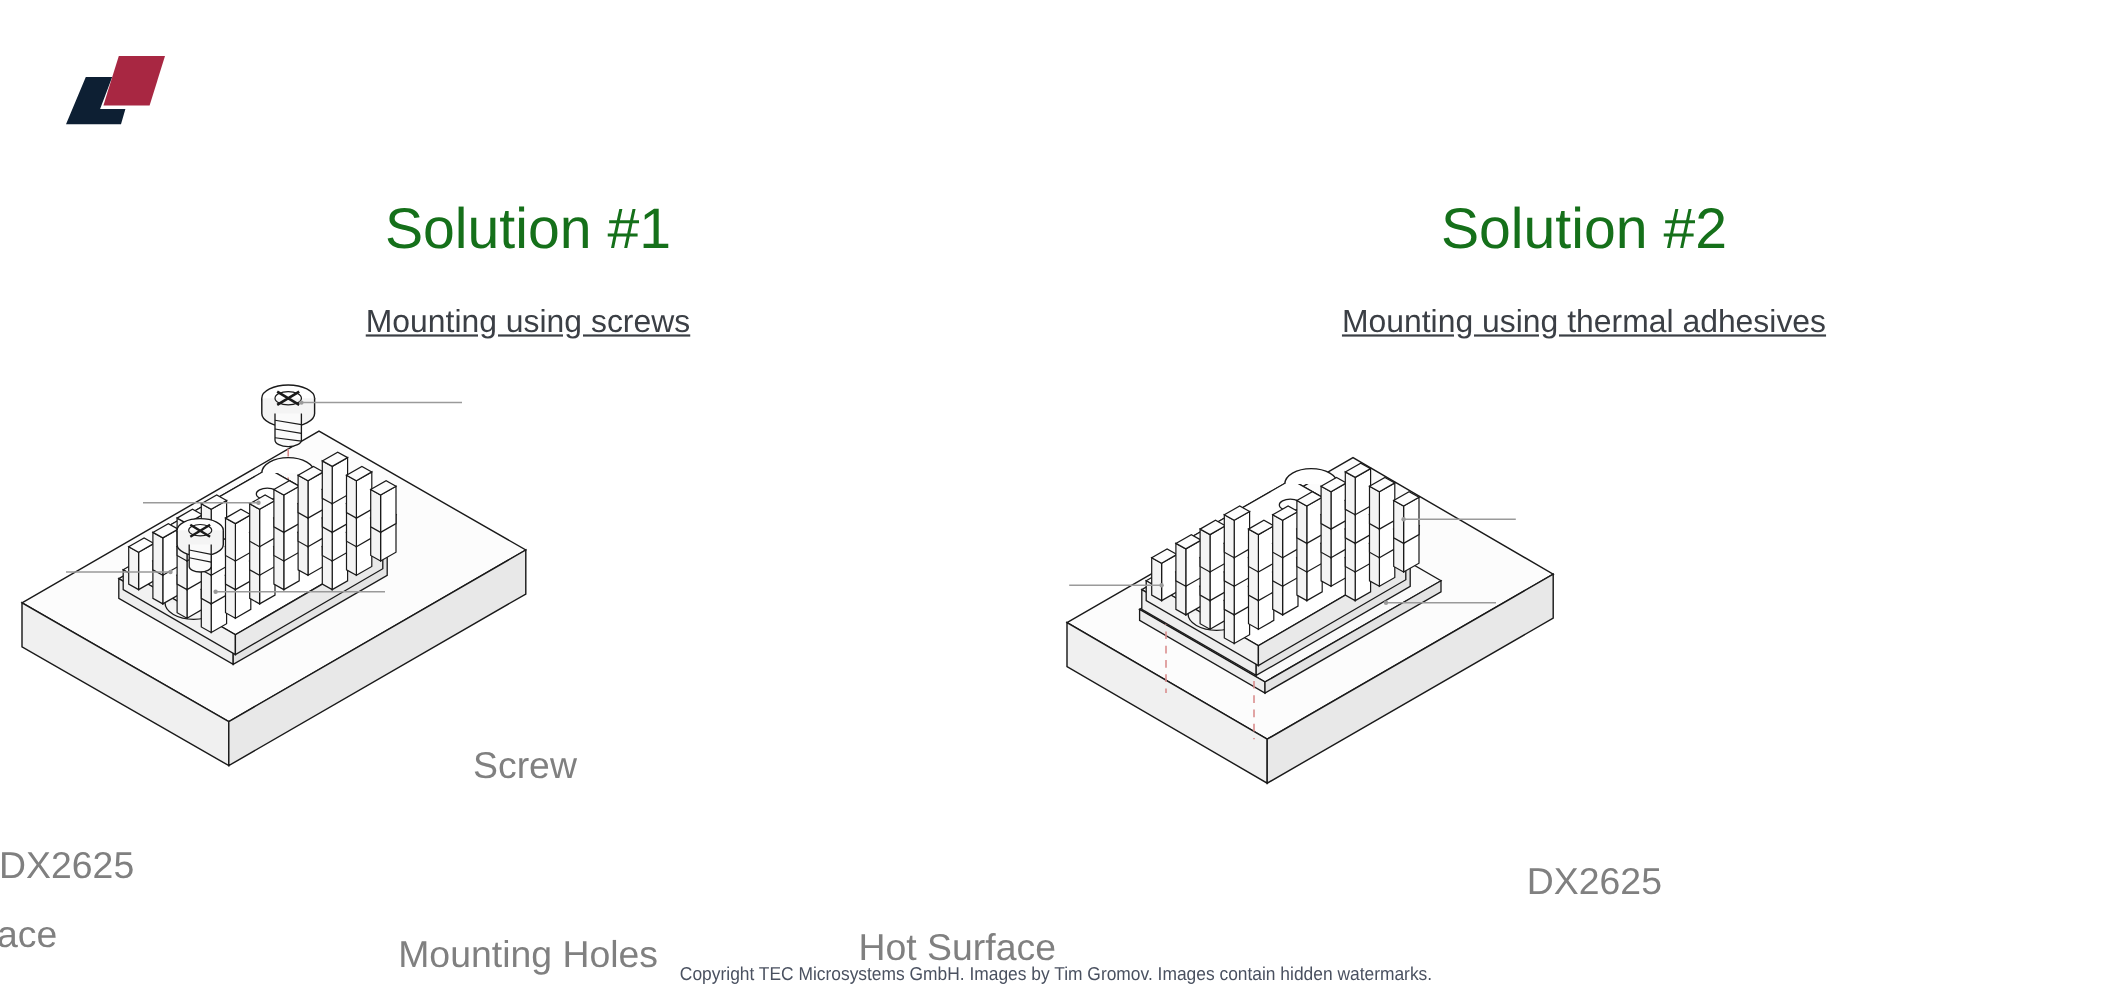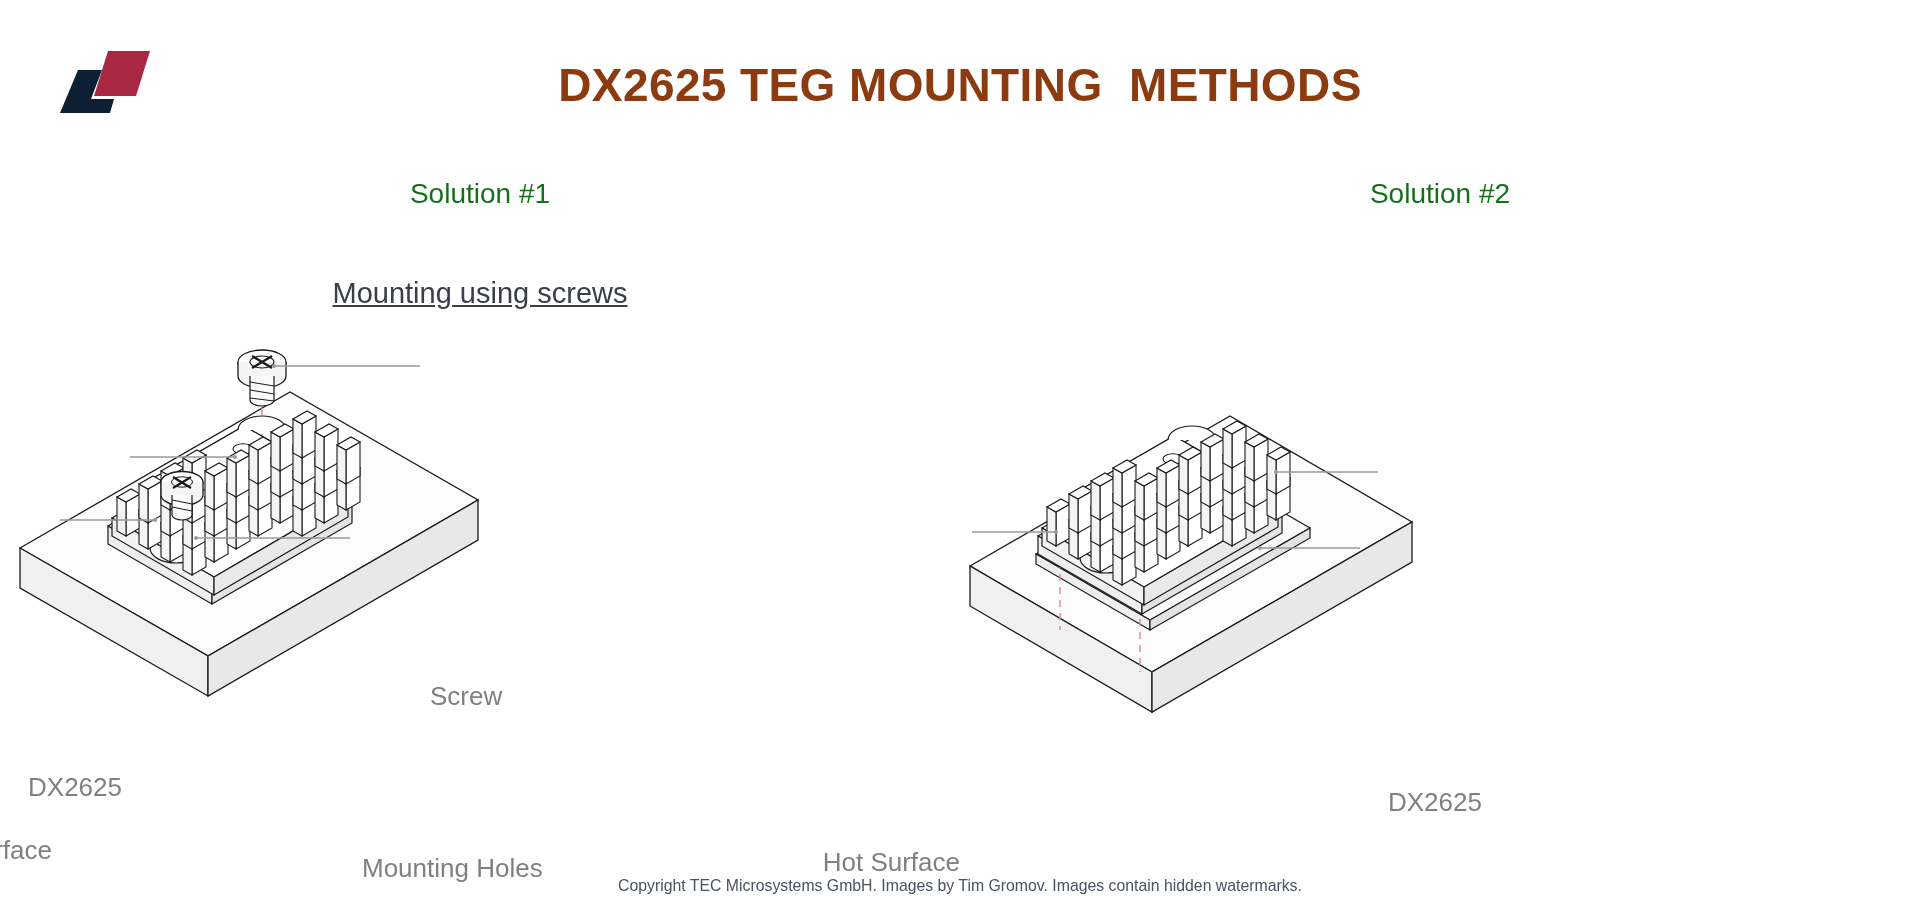--- a/index.html
+++ b/index.html
@@ -21,34 +21,34 @@
     color:#8c3a10;white-space:pre;
   }
 
   
   .panel{position:absolute;top:0;height:900px;}
   .panel.left{left:0;width:960px;}
   .panel.right{left:960px;width:960px;}
 
   .sol-head{
     position:absolute;top:178px;width:100%;text-align:center;
-    font-size:28px;font-weight:400;color:#15701a;
+    font-size:52px;font-weight:400;color:#15701a;
   }
   .sol-sub{
     position:absolute;top:277px;width:100%;text-align:center;
     font-size:29px;font-weight:400;color:#3b3f45;text-decoration:underline;
   }
 
   
   .stage{position:absolute;left:0;top:330px;width:960px;height:520px;}
   .stage svg{display:block;width:960px;height:520px;}
 
   
   .lbl{
-    position:absolute;font-size:26px;color:#808080;white-space:nowrap;
+    position:absolute;font-size:34px;color:#808080;white-space:nowrap;
     font-weight:400;line-height:1;
   }
   .lbl.r{transform:translate(-100%,-50%);}
   .lbl.l{transform:translate(0,-50%);}
 
   
   .footer{
     position:absolute;left:0;top:876px;width:1920px;text-align:center;
     font-size:17px;color:#4a5160;
     font-family:"Liberation Sans", sans-serif;
@@ -60,21 +60,20 @@
 
 <div class="slide">
 
   <div class="logo">
     <svg viewBox="0 0 96 72" width="96" height="72" aria-hidden="true">
       <polygon points="20,24 44,24 33,53 56,53 52,67 2,67" fill="#0d1f33"></polygon>
       <polygon points="50,5 92,5 78,50 36,50" fill="#a82742"></polygon>
     </svg>
   </div>
 
-  <div class="deck-title">DX2625 TEG MOUNTING  METHODS</div>
 
   <div class="panel left">
     <div class="sol-head">Solution #1</div>
     <div class="sol-sub">Mounting using screws</div>
 
     <div class="stage">
       <svg viewBox="0 0 960 520" aria-hidden="true">
         <defs>
           <g id="fin1">
             <path d="M0,0 l14,-8 l0,-34 l-14,8 z" fill="#ffffff" stroke="#1a1a1a" stroke-width="1.1"></path>
@@ -200,20 +199,21 @@
 
       <div class="lbl l" style="left:430px;top:366px;">Screw</div>
       <div class="lbl r" style="left:122px;top:457px;">DX2625</div>
       <div class="lbl r" style="left:52px;top:520px;">Hot Surface</div>
       <div class="lbl l" style="left:362px;top:538px;">Mounting Holes</div>
     </div>
   </div>
 
   <div class="panel right">
     <div class="sol-head">Solution #2</div>
+    <div class="sol-sub">Mounting using thermal adhesives</div>
 
     <div class="stage">
       <svg viewBox="0 0 960 520" aria-hidden="true">
         <defs>
           <g id="fin2">
             <path d="M0,0 l14,-8 l0,-34 l-14,8 z" fill="#ffffff" stroke="#1a1a1a" stroke-width="1.1"></path>
             <path d="M0,0 l0,-34 l-9,-5 l0,34 z" fill="#f4f4f4" stroke="#1a1a1a" stroke-width="1.1"></path>
             <path d="M0,-34 l14,-8 l-9,-5 l-14,8 z" fill="#fdfdfd" stroke="#1a1a1a" stroke-width="1.1"></path>
           </g>
         </defs>

